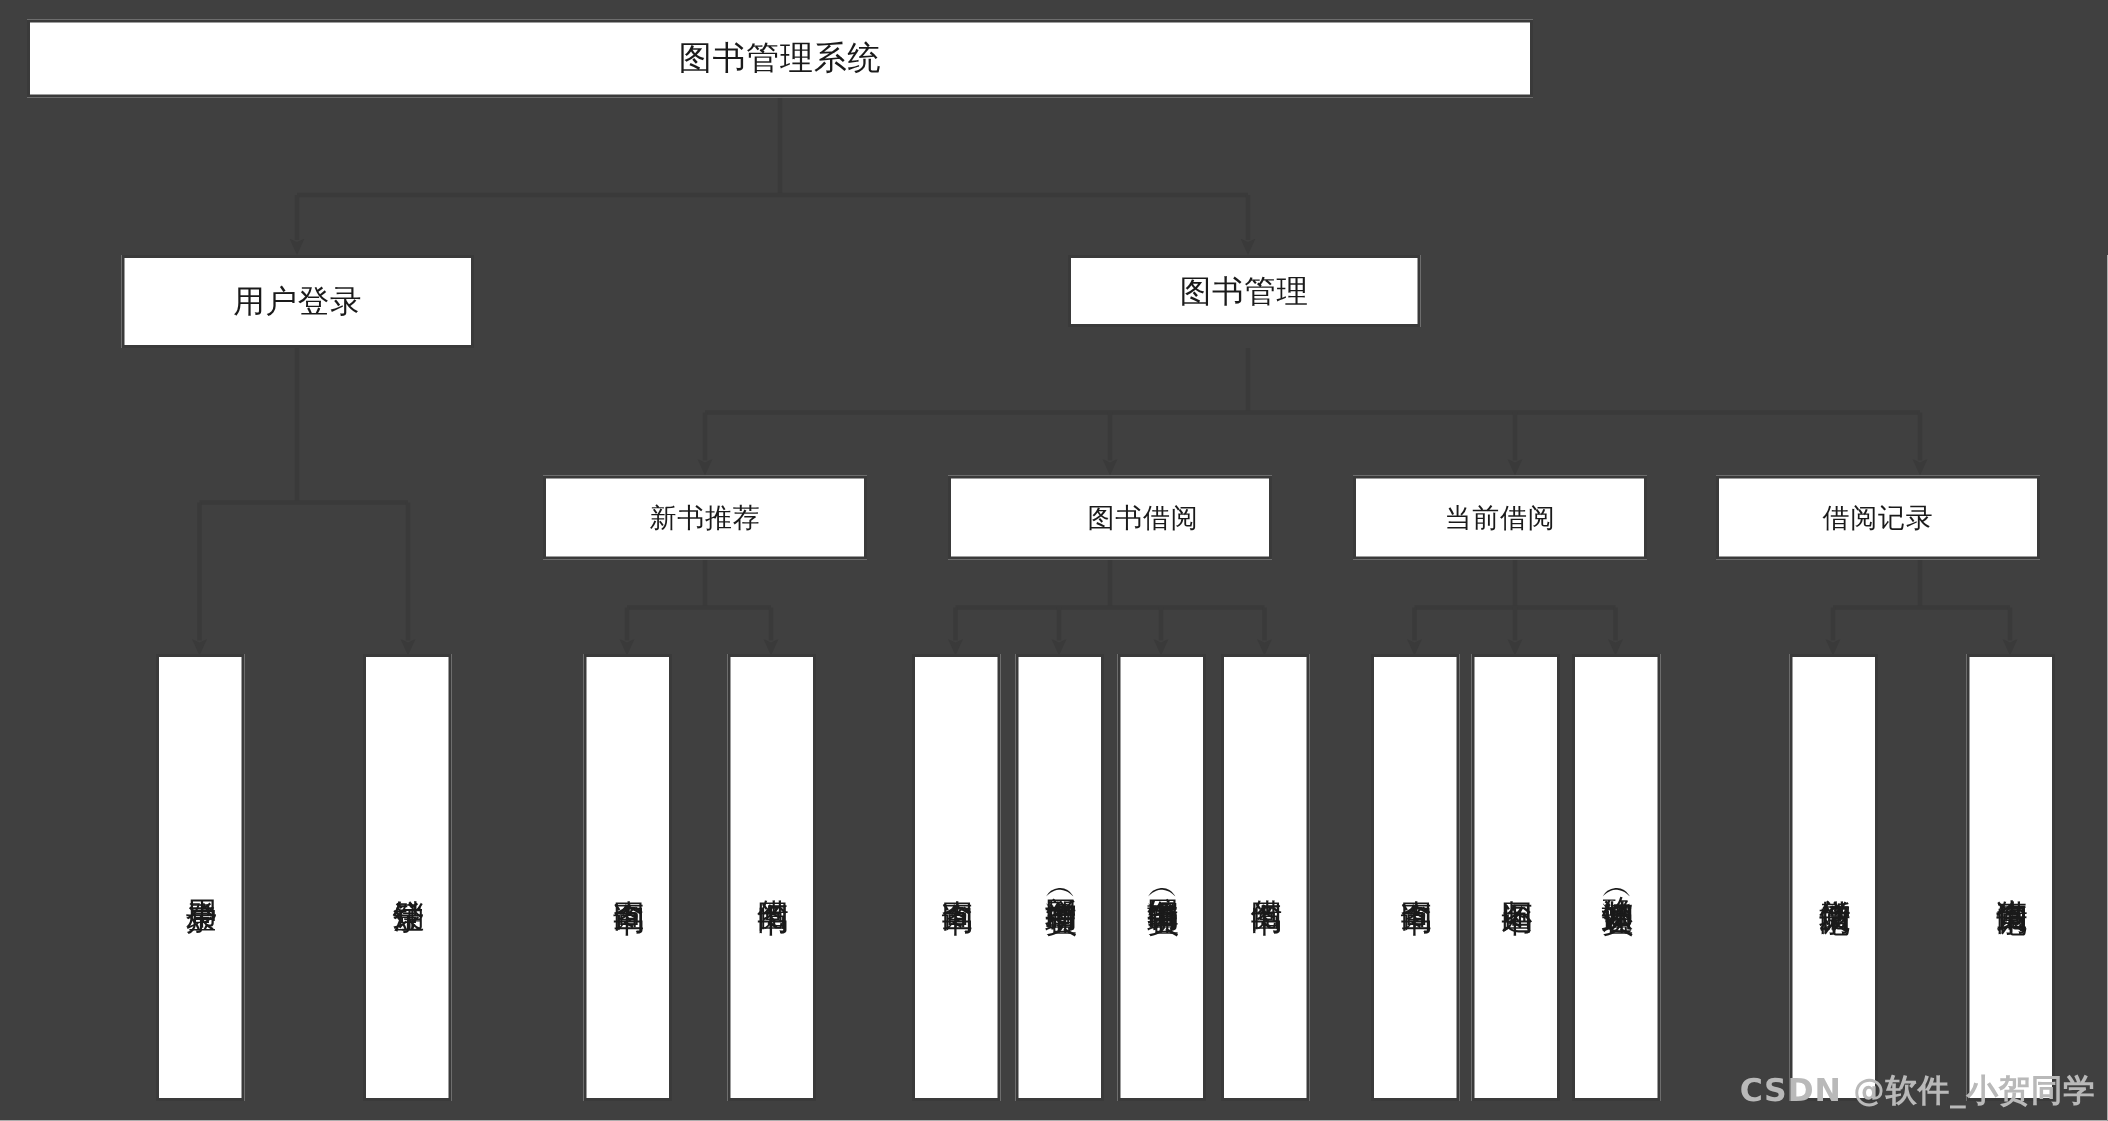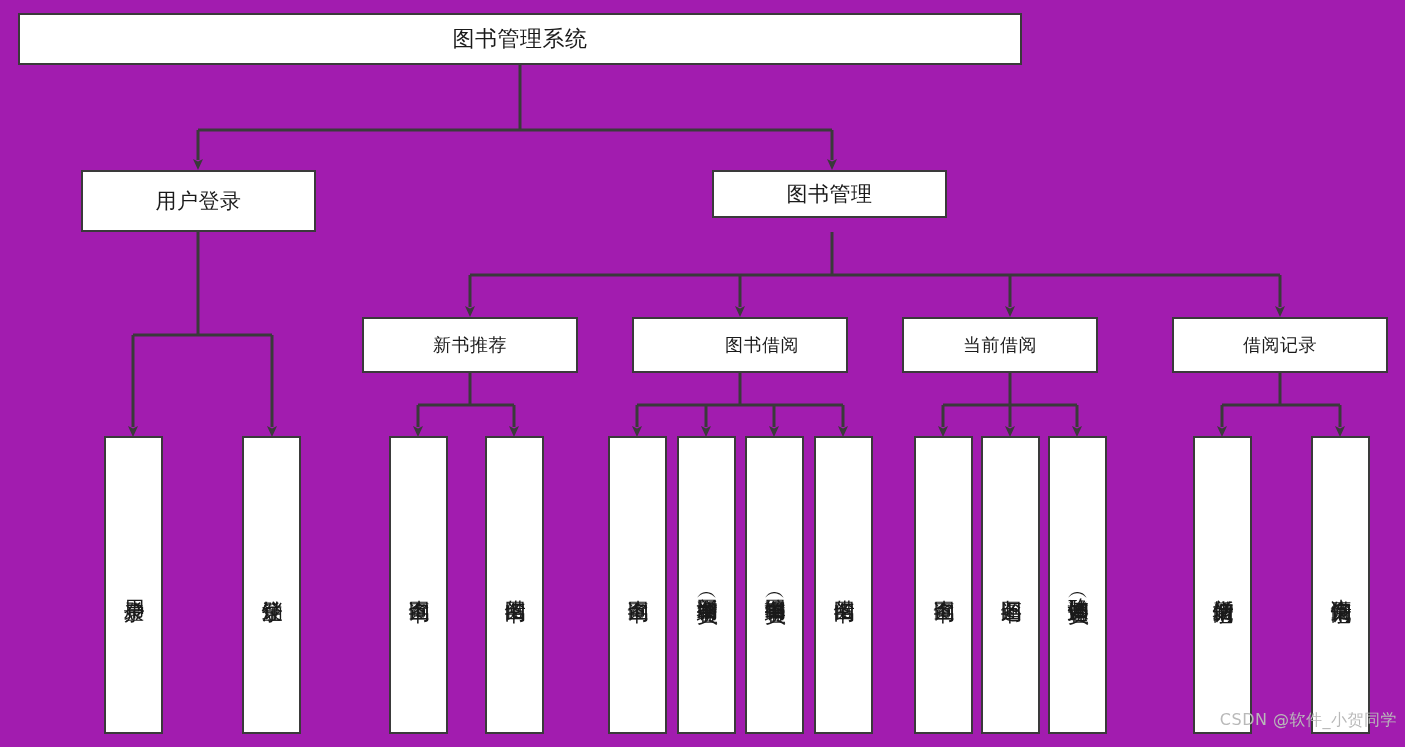--- a/index.html
+++ b/index.html
@@ -8,21 +8,21 @@
     padding: 0;
     background: #ffffff;
   }
   body {
     font-family: "DejaVu Sans", "Liberation Sans", sans-serif;
   }
   #diagram-root {
     position: relative;
     width: 1405px;
     height: 747px;
-    background: #a21caf;
+    background: #404040;
     overflow: hidden;
   }
   #diagram-svg {
     position: absolute;
     left: 0;
     top: 0;
     width: 1405px;
     height: 747px;
   }
   .node {
@@ -60,27 +60,28 @@
     writing-mode: vertical-rl;
     text-orientation: upright;
     font-size: 21px;
     line-height: 1.12;
     letter-spacing: 1px;
     max-height: 282px;
   }
   #watermark {
     position: absolute;
     right: 8px;
-    bottom: 16px;
-    font-size: 16px;
+    bottom: 6px;
+    font-size: 21px;
     color: #b9b9b9;
     letter-spacing: 0.5px;
     z-index: 6;
     user-select: none;
     white-space: nowrap;
+    font-weight: bold;
   }
 </style>
 </head>
 <body>
 
 <div id="diagram-root">
 
   <svg id="diagram-svg" viewBox="0 0 1405 747" xmlns="http://www.w3.org/2000/svg">
     <defs>
       <marker id="arrow" markerWidth="12" markerHeight="12" refX="1" refY="5" orient="auto" markerUnits="userSpaceOnUse">
@@ -144,21 +145,21 @@
 
   <div class="node level3" style="left:362px; top:317px; width:216px; height:56px;">
     <span class="node-label">新书推荐</span>
   </div>
   <div class="node level3" style="left:632px; top:317px; width:216px; height:56px;padding-left:44px;">
     <span class="node-label">图书借阅</span>
   </div>
   <div class="node level3" style="left:902px; top:317px; width:196px; height:56px;">
     <span class="node-label">当前借阅</span>
   </div>
-  <div class="node level3" style="left:1172px; top:317px; width:216px; height:56px;">
+  <div class="node level3" style="left:1144px; top:317px; width:216px; height:56px;">
     <span class="node-label">借阅记录</span>
   </div>
 
   <div class="node leaf" style="left:104px; top:436px; width:59px; height:298px;">
     <span class="node-label">用户登录</span>
   </div>
   <div class="node leaf" style="left:242px; top:436px; width:59px; height:298px;">
     <span class="node-label">注销登录</span>
   </div>
 

